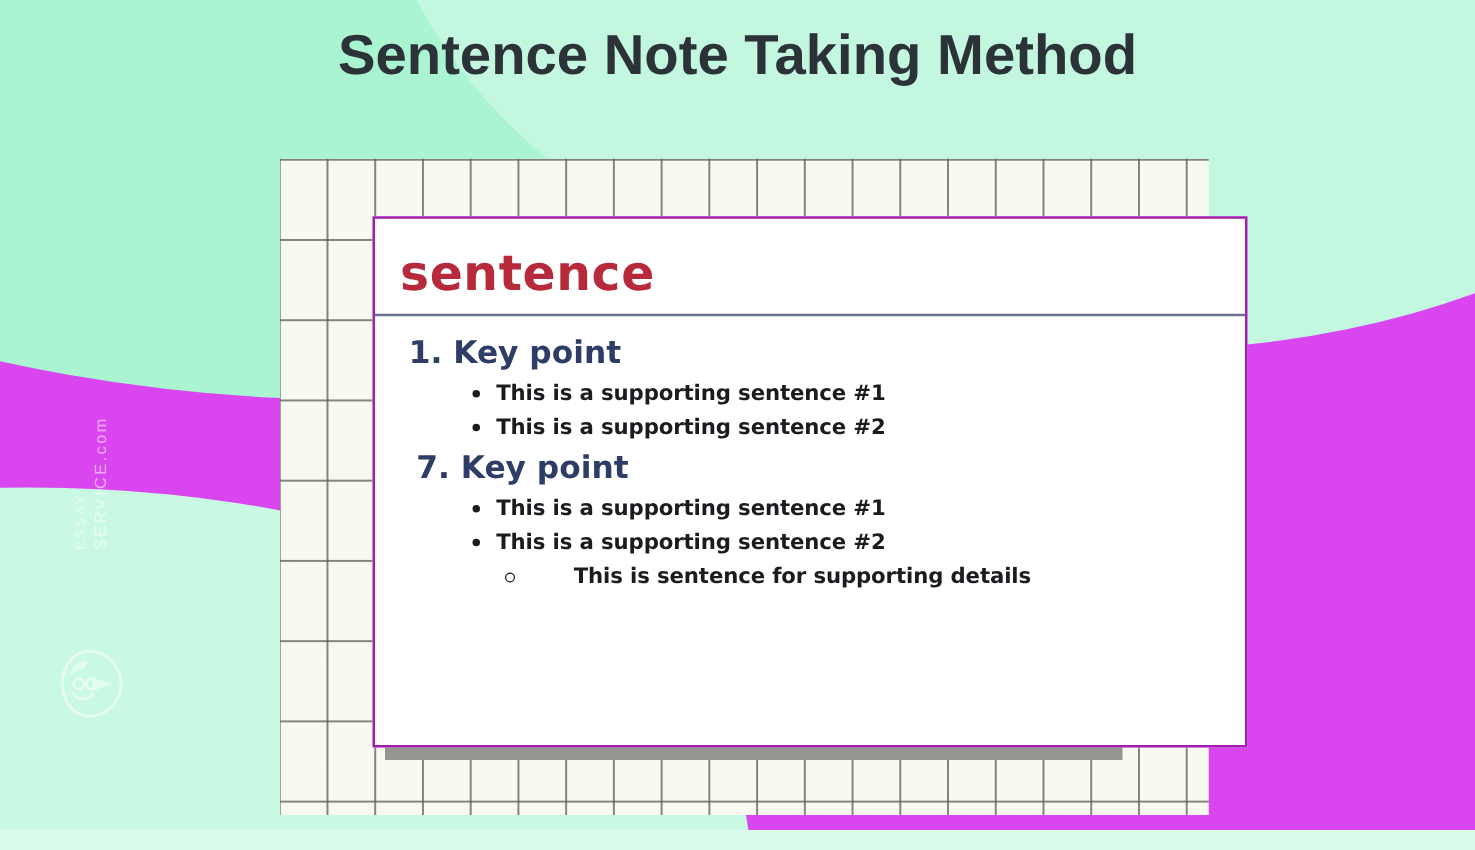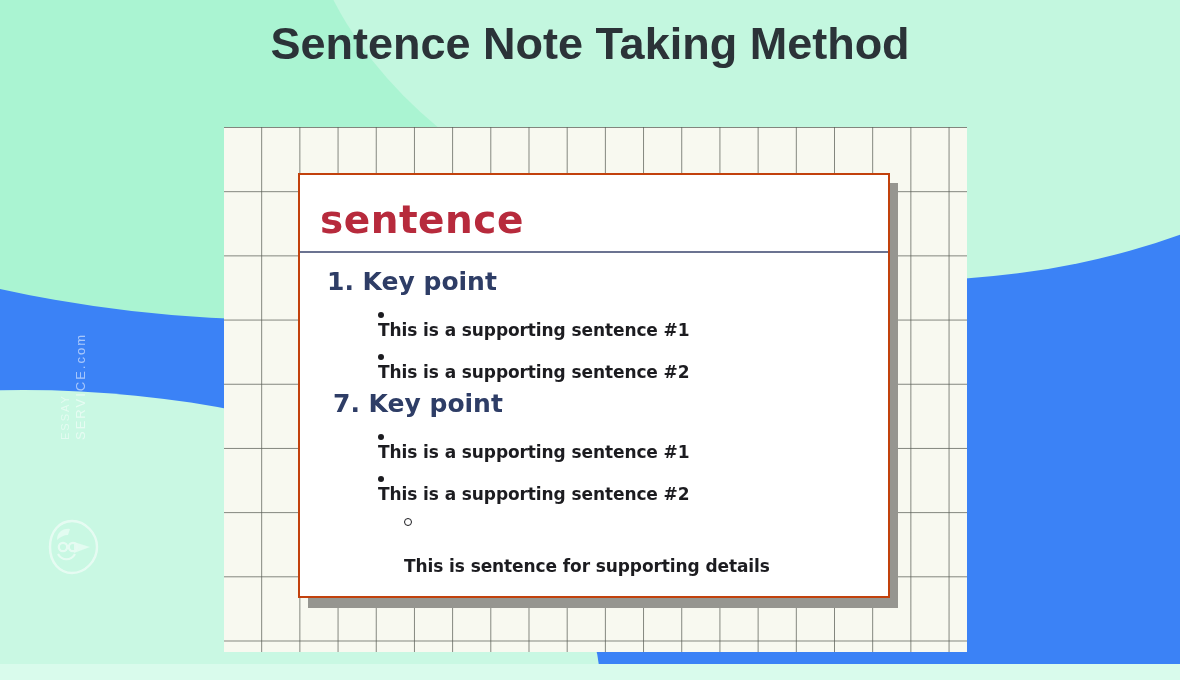--- a/index.html
+++ b/index.html
@@ -12,21 +12,21 @@
     overflow: hidden;
     font-family: "Liberation Sans", sans-serif;
     background: #88f0c0;
   }
 
   #stage {
     position: relative;
     width: 1180px;
     height: 680px;
     overflow: hidden;
-    background: #3b82f6;
+    background: #d946ef;
   }
 
   
   .bg-layer {
     position: absolute;
     pointer-events: none;
   }
   #blob-top-light {
     left: -420px;
     top: -560px;
@@ -122,24 +122,24 @@
     left: 308px;
     top: 183px;
     width: 590px;
     height: 425px;
     background: #969690;
   }
   #note-card {
     position: absolute;
     left: 298px;
     top: 173px;
-    width: 592px;
+    width: 700px;
     height: 425px;
     background: #ffffff;
-    border: 2px solid #c2410c;
+    border: 2px solid #a21caf;
     box-sizing: border-box;
   }
 
   #card-heading {
     margin: 22px 0 0 20px;
     color: #b72a3c;
     font-family: "DejaVu Sans", sans-serif;
     font-size: 39px;
     font-weight: bold;
     line-height: 45px;
@@ -177,21 +177,20 @@
   }
   .section:nth-child(2) .section-title { margin-left: 33px; }
 
   .bullets { margin: 4px 0 0 0; padding: 0; list-style: none; }
 
   .bullet-row {
     display: flex;
     align-items: flex-start;
     margin-left: 78px;
     margin-bottom: 3px;
-    flex-direction: column;
   }
   .bullet-row.nested { margin-left: 104px; gap: 28px; }
 
   .bullet-dot {
     width: 6px;
     height: 6px;
     border-radius: 50%;
     background: #1c1c20;
     margin-top: 9px;
     margin-right: 13px;

